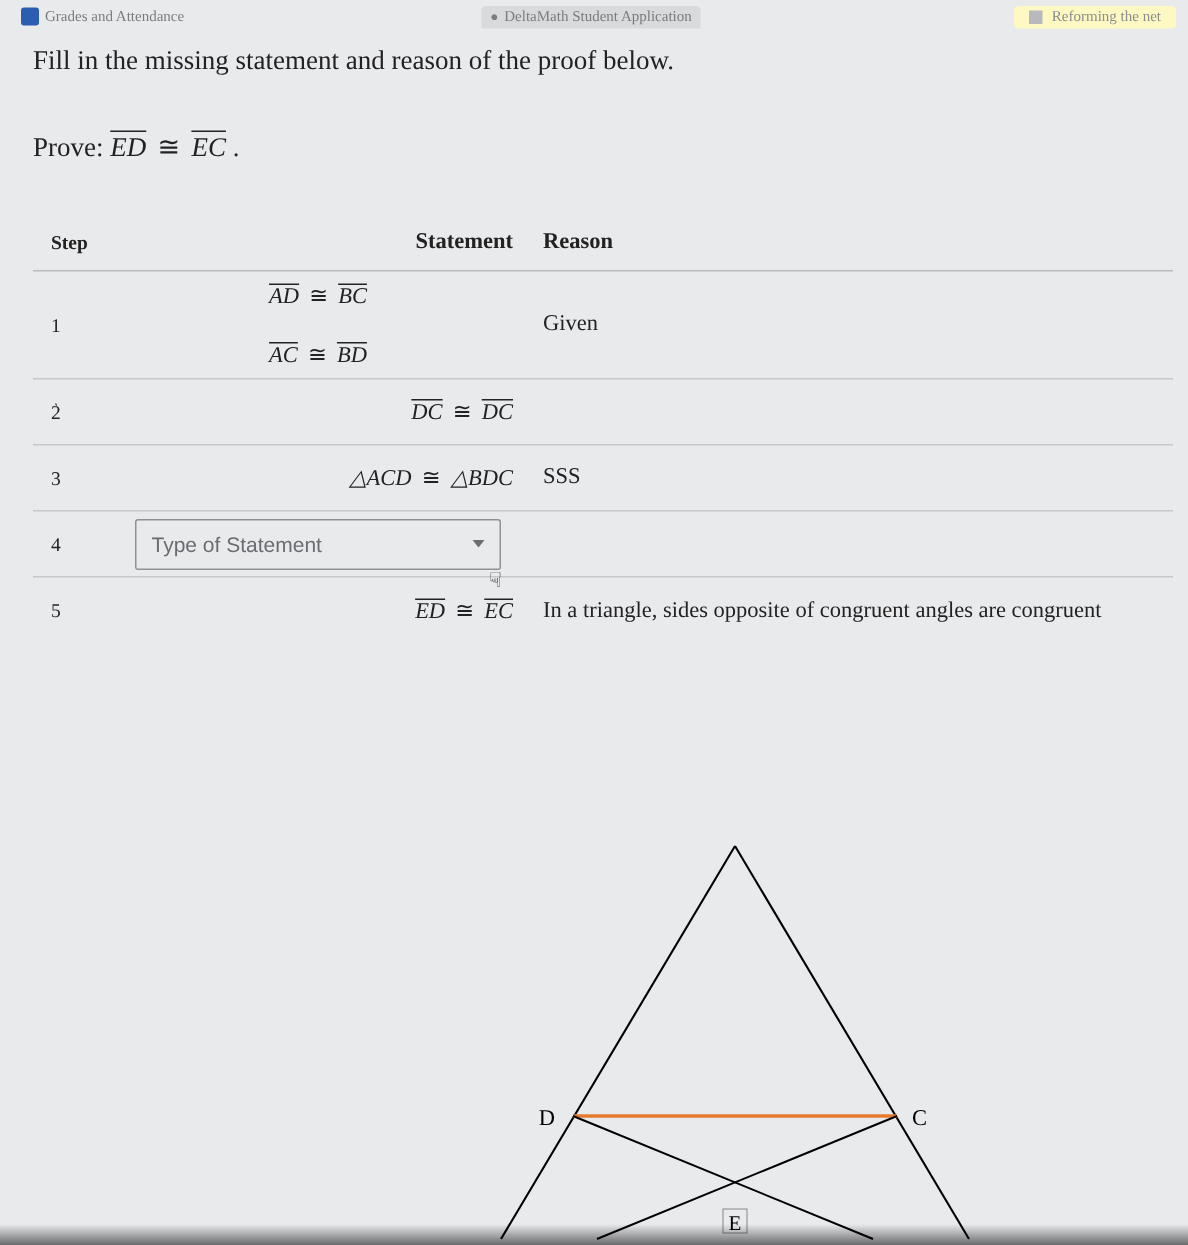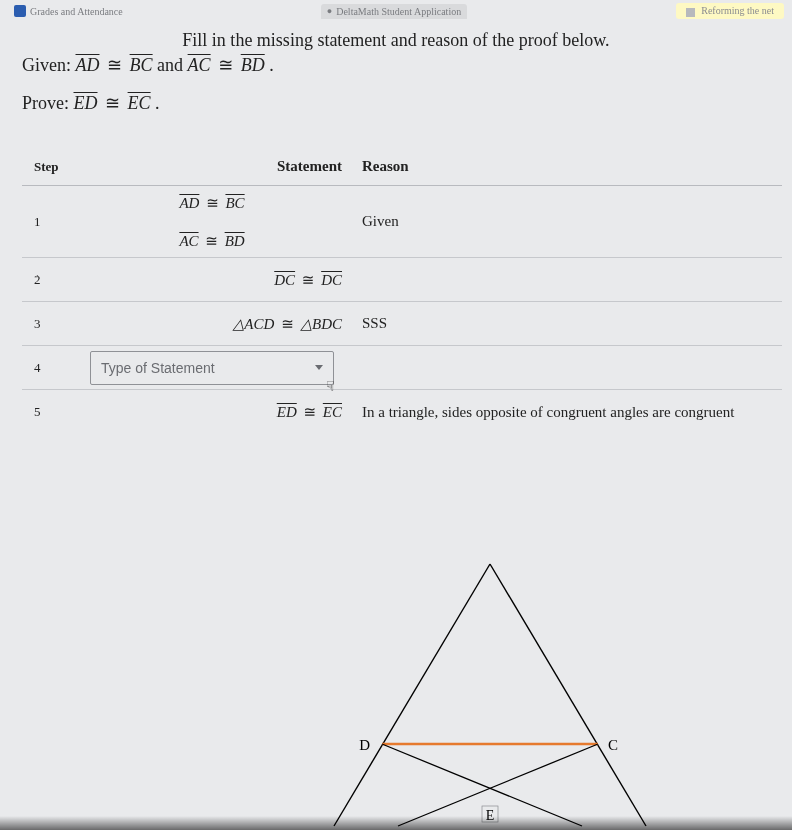--- a/index.html
+++ b/index.html
@@ -42,22 +42,21 @@
     color: #8a8c90;
     border-radius: 3px;
   }
   .tab-right .sq { display:inline-block; width:9px; height:9px; background:#b7b9bd; margin-right:4px; vertical-align:middle;}
   .content {
     padding: 8px 22px 0 22px;
   }
   .instruction {
     font-size: 18px;
     color: #222;
-    margin-bottom: 3px;
-    text-align: center;
+    margin-bottom: 36px;
   }
   .given, .prove {
     font-size: 18px;
     margin-bottom: 16px;
     color: #222;
   }
   .math { font-style: italic; font-family: Georgia, serif; }
   .overline {
     text-decoration: overline;
     text-decoration-thickness: 1px;
@@ -142,31 +141,20 @@
   <div class="tab-right">
     <span class="sq"></span>
     <span>Reforming the net</span>
   </div>
 </div>
 
 <div class="content">
 
   <div class="instruction">Fill in the missing statement and reason of the proof below.</div>
 
-  <div class="given">
-    <span>Given: </span>
-    <span class="math overline">AD</span>
-    <span class="cong">≅</span>
-    <span class="math overline">BC</span>
-    <span> and </span>
-    <span class="math overline">AC</span>
-    <span class="cong">≅</span>
-    <span class="math overline">BD</span>
-    <span>.</span>
-  </div>
 
   <div class="prove">
     <span>Prove: </span>
     <span class="math overline">ED</span>
     <span class="cong">≅</span>
     <span class="math overline">EC</span>
     <span>.</span>
   </div>
 
   <div class="proof-table">

